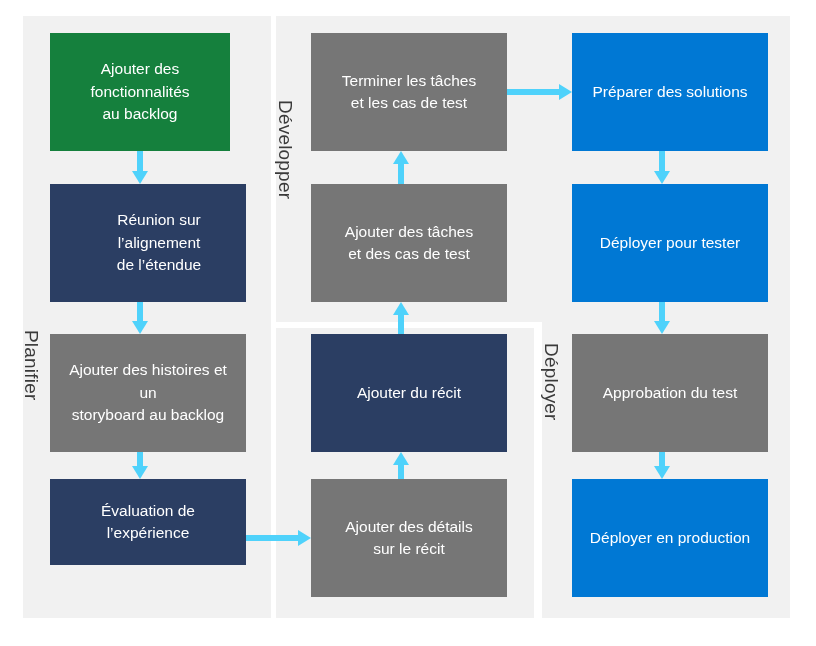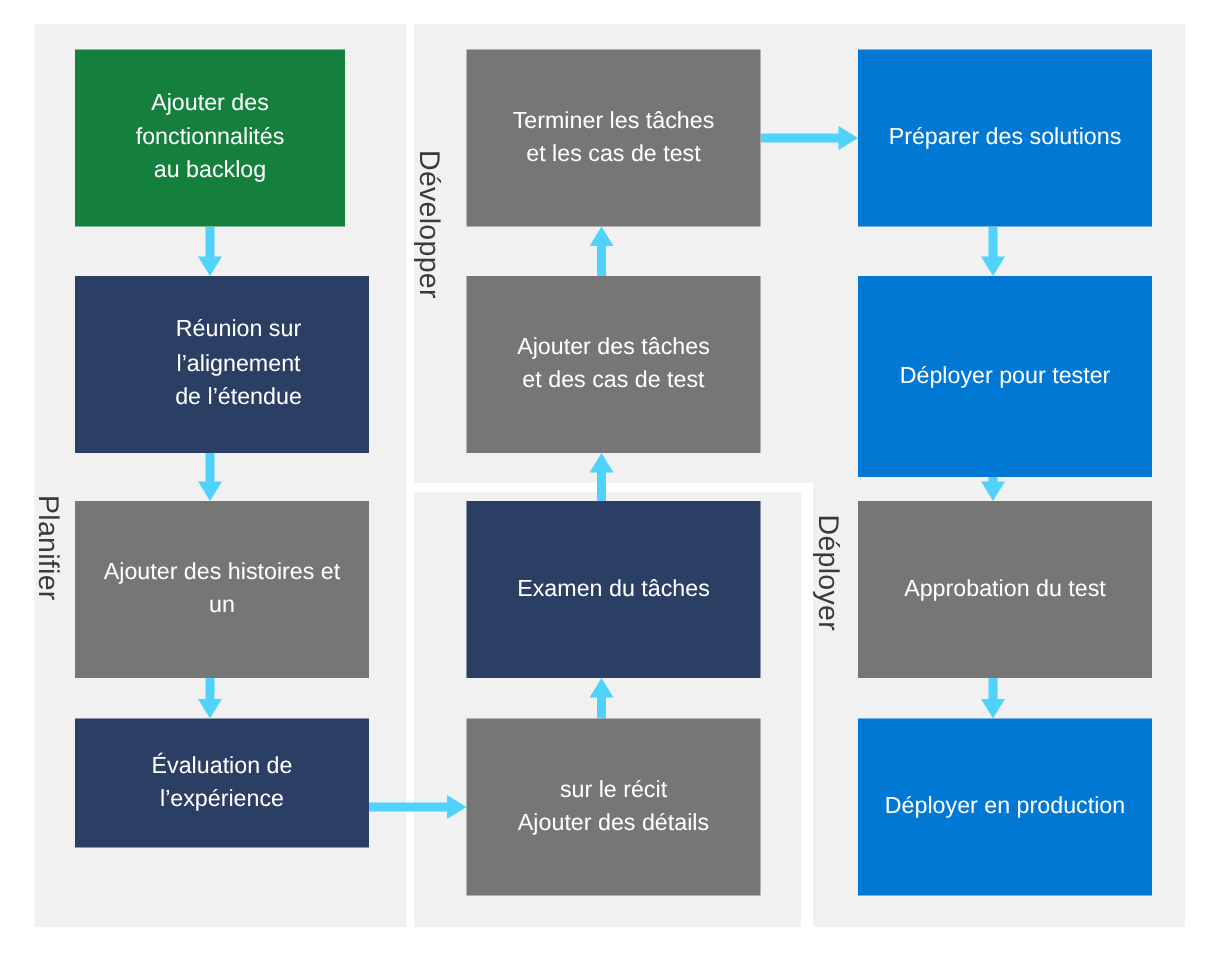--- a/index.html
+++ b/index.html
@@ -140,20 +140,21 @@
       </div>
       <div class="node" style="left: 50px; top: 184px; width: 196px; height: 118px; background: rgb(43, 62, 99); color: rgb(255, 255, 255); padding-left: 32px;">
         <div>
           <span>Réunion sur l’alignement</span>
           <span>de l’étendue</span>
         </div>
       </div>
       <div class="node" style="left: 50px; top: 334px; width: 196px; height: 118px; background: rgb(118, 118, 118); color: rgb(255, 255, 255);">
         <div>
           <span>Ajouter des histoires et un</span>
+          <span>storyboard au backlog</span>
         </div>
       </div>
       <div class="node" style="left: 50px; top: 479px; width: 196px; height: 86px; background: rgb(43, 62, 99); color: rgb(255, 255, 255);">
         <div>
           <span>Évaluation de l’expérience</span>
         </div>
       </div>
       <div class="node" style="left: 311px; top: 33px; width: 196px; height: 118px; background: rgb(118, 118, 118); color: rgb(255, 255, 255);">
         <div>
           <span>Terminer les tâches</span>
@@ -161,35 +162,35 @@
         </div>
       </div>
       <div class="node" style="left: 311px; top: 184px; width: 196px; height: 118px; background: rgb(118, 118, 118); color: rgb(255, 255, 255);">
         <div>
           <span>Ajouter des tâches</span>
           <span>et des cas de test</span>
         </div>
       </div>
       <div class="node" style="left: 311px; top: 334px; width: 196px; height: 118px; background: rgb(43, 62, 99); color: rgb(255, 255, 255);">
         <div>
-          <span>Examen du tâches</span>
+          <span>Ajouter du récit</span>
         </div>
       </div>
       <div class="node" style="left: 311px; top: 479px; width: 196px; height: 118px; background: rgb(118, 118, 118); color: rgb(255, 255, 255);">
         <div>
+          <span>Ajouter des détails</span>
           <span>sur le récit</span>
-          <span>Ajouter des détails</span>
         </div>
       </div>
       <div class="node" style="left: 572px; top: 33px; width: 196px; height: 118px; background: rgb(0, 120, 212); color: rgb(255, 255, 255);">
         <div>
           <span>Préparer des solutions</span>
         </div>
       </div>
-      <div class="node" style="left: 572px; top: 184px; width: 196px; height: 134px; background: rgb(0, 120, 212); color: rgb(255, 255, 255); text-align: right;">
+      <div class="node" style="left: 572px; top: 184px; width: 196px; height: 118px; background: rgb(0, 120, 212); color: rgb(255, 255, 255); text-align: right;">
         <div>
           <span>Déployer pour tester</span>
         </div>
       </div>
       <div class="node" style="left: 572px; top: 334px; width: 196px; height: 118px; background: rgb(118, 118, 118); color: rgb(255, 255, 255);">
         <div>
           <span>Approbation du test</span>
         </div>
       </div>
       <div class="node" style="left: 572px; top: 479px; width: 196px; height: 118px; background: rgb(0, 120, 212); color: rgb(255, 255, 255); align-items: center;">

